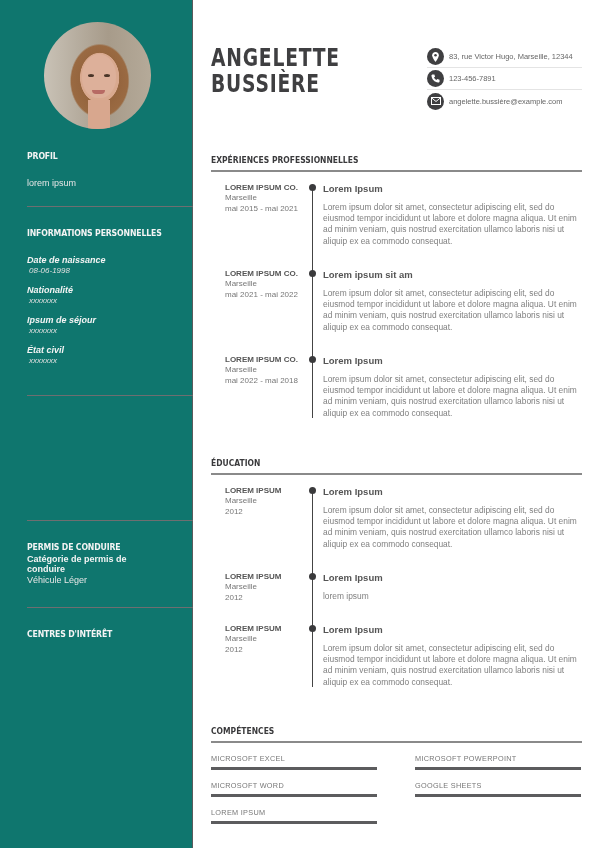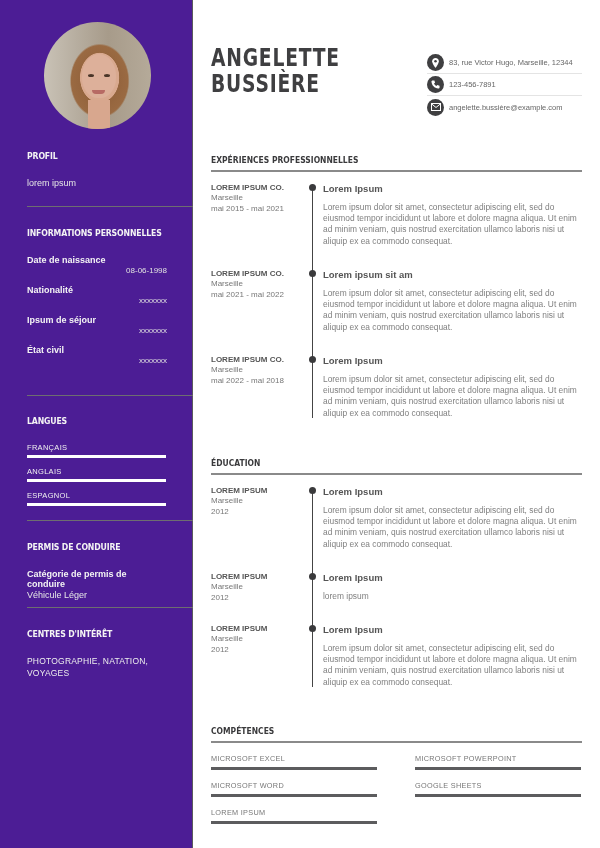--- a/index.html
+++ b/index.html
@@ -2,21 +2,21 @@
 <html><head>
   <meta charset="utf-8">
   <style>
     * { box-sizing: border-box; margin: 0; padding: 0; }
     html, body { width: 600px; height: 848px; background: #ffffff; overflow: hidden; }
     body { position: relative; font-family: "Liberation Sans", sans-serif; color: #444; }
 
     
     .sidebar {
       position: absolute; left: 0; top: 0; width: 193px; height: 848px;
-      background: #4c1d95; border-right: 1px solid #5a5a5c; color: #f2f2f2;
+      background: #0f766e; border-right: 1px solid #5a5a5c; color: #f2f2f2;
     }
     .photo {
       position: absolute; left: 44px; top: 22px; width: 107px; height: 107px; border-radius: 50%;
       overflow: hidden;
       background: radial-gradient(ellipse 30% 38% at 52% 52%, #e0b49c 0%, #d8a88e 60%, transparent 62%),
                   radial-gradient(ellipse 48% 60% at 52% 55%, #8a5a36 0%, #9a6a42 55%, transparent 58%),
                   linear-gradient(90deg, #c9c2b6 0%, #b7aea0 30%, #a79b8a 60%, #b5aa99 100%);
     }
     .photo .face { position:absolute; left:38px; top:32px; width:34px; height:44px; border-radius:50% 50% 46% 46%; background:#ddb09a; }
     .photo .eye { position:absolute; top:52px; width:6px; height:3px; border-radius:50%; background:#4a3528; }
@@ -25,52 +25,52 @@
 
     .side-section { position: absolute; left: 27px; width: 140px; }
     .side-title {
       font-family: "DejaVu Sans", sans-serif; font-weight: bold; font-size: 9.5px;
       letter-spacing: -0.2px; transform: scaleX(0.82); transform-origin: left;
       white-space: nowrap; color: #f4f4f4; text-transform: uppercase;
     }
     .side-text { font-size: 9px; color: #e6e6e6; }
     .side-divider { position: absolute; left: 27px; width: 166px; height: 1px; background: #6e6e70; }
     .info-label { font-size: 9px; font-weight: bold; color: #f4f4f4; }
-    .info-value { font-size: 8px; color: #e0e0e0; padding-left: 2px; margin-top: 1px; text-align: right; }
-    .info-item { margin-bottom: 10px; }
+    .info-value { font-size: 8px; color: #e0e0e0; padding-left: 2px; margin-top: 1px; }
+    .info-item { margin-bottom: 10px; font-style: italic; }
     .lang-name { font-size: 7.5px; color: #f0f0f0; letter-spacing: 0.3px; }
     .lang-bar { width: 139px; height: 3px; background: #ffffff; margin-top: 3px; margin-bottom: 9px; }
 
     
     .name {
       position: absolute; left: 211px; top: 45px;
       font-family: "DejaVu Sans", sans-serif; font-weight: bold; font-size: 24px; line-height: 26px;
       color: #3f3f41; letter-spacing: 1px; transform: scaleX(0.78); transform-origin: left;
       white-space: nowrap;
     }
-    .contact { position: absolute; left: 427px; top: 52px; width: 155px; }
+    .contact { position: absolute; left: 427px; top: 46px; width: 155px; }
     .contact-row { display: flex; align-items: center; height: 22px; border-bottom: 1px solid #e4e4e4; }
     .contact-row:last-child { border-bottom: none; }
     .contact-icon {
       width: 17px; height: 17px; border-radius: 50%; background: #3f3f41; flex: 0 0 17px;
       display: flex; align-items: center; justify-content: center; margin-right: 5px;
     }
     .contact-text { font-size: 7.5px; color: #666; white-space: nowrap; }
 
     
     .sec-title {
       position: absolute; left: 211px;
       font-family: "DejaVu Sans", sans-serif; font-weight: bold; font-size: 9.5px; color: #3a3a3c;
       transform: scaleX(0.8); transform-origin: left; white-space: nowrap; text-transform: uppercase;
     }
     .sec-rule { position: absolute; left: 211px; width: 371px; height: 2px; background: #8a8a8a; }
 
     .timeline-line { position: absolute; left: 312px; width: 1px; background: #444; }
     .entry { position: absolute; left: 211px; width: 371px; }
-    .entry-left { position: absolute; left: 0; top: 0; width: 95px; }
+    .entry-left { position: absolute; left: 14px; top: 0; width: 95px; }
     .entry-org { font-size: 8px; font-weight: bold; color: #555; }
     .entry-meta { font-size: 8px; color: #777; line-height: 11px; }
     .entry-dot { position: absolute; left: 98px; top: 1px; width: 7px; height: 7px; border-radius: 50%; background: #3a3a3c; }
     .entry-right { position: absolute; left: 112px; top: 0; width: 259px; }
     .entry-title { font-size: 9.5px; font-weight: bold; color: #555; }
     .entry-desc { font-size: 8.4px; color: #808080; line-height: 11.2px; margin-top: 8px; }
 
     .skill { position: absolute; width: 166px; }
     .skill-name { font-size: 7.3px; color: #777; letter-spacing: 0.3px; }
     .skill-bar { width: 166px; height: 3px; background: #5c5c5e; margin-top: 4px; }
@@ -109,48 +109,33 @@
         <div class="info-value">xxxxxxx</div>
       </div>
       <div class="info-item">
         <div class="info-label">État civil</div>
         <div class="info-value">xxxxxxx</div>
       </div>
     </div>
   </div>
   <div class="side-divider" style="top:395px"></div>
 
-  <div class="side-section" style="top:415px">
-    <div class="side-title">LANGUES</div>
-    <div style="margin-top:17px">
-      <div class="lang-name">FRANÇAIS</div>
-      <div class="lang-bar"></div>
-      <div class="lang-name">ANGLAIS</div>
-      <div class="lang-bar"></div>
-      <div class="lang-name">ESPAGNOL</div>
-      <div class="lang-bar"></div>
-    </div>
-  </div>
   <div class="side-divider" style="top:520px"></div>
 
   <div class="side-section" style="top:541px">
     <div class="side-title">PERMIS DE CONDUIRE</div>
-    <div style="margin-top:17px">
+    <div style="margin-top:2px">
       <div class="info-label">Catégorie de permis de conduire</div>
       <div class="side-text" style="margin-top:1px">Véhicule Léger</div>
     </div>
   </div>
   <div class="side-divider" style="top:607px"></div>
 
   <div class="side-section" style="top:628px">
     <div class="side-title">CENTRES D'INTÉRÊT</div>
-    <div style="margin-top:17px; font-size:8.5px; letter-spacing:0.2px; color:#ededed; line-height:11.5px">
-      <div>PHOTOGRAPHIE, NATATION,</div>
-      <div>VOYAGES</div>
-    </div>
   </div>
 </aside>
 
 <div class="name">
   <div>ANGELETTE</div>
   <div>BUSSIÈRE</div>
 </div>
 
 <div class="contact">
   <div class="contact-row">

